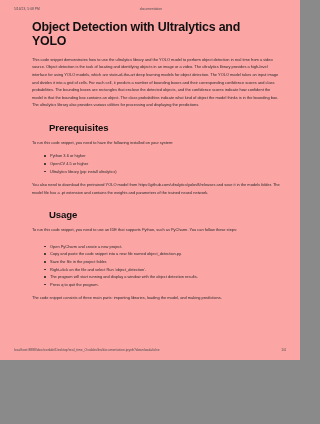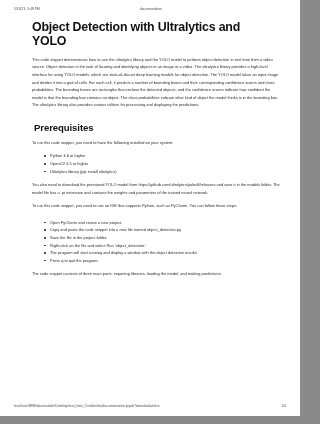--- a/index.html
+++ b/index.html
@@ -3,22 +3,22 @@
 <meta charset="utf-8">
 <style>
   html, body {
     margin: 0;
     padding: 0;
     background: #8a8a8a;
   }
   .page {
     position: relative;
     width: 300px;
-    height: 416px;
-    background: #ffffff;
+    height: 360px;
+    background: #fca5a5;
     overflow: hidden;
     font-family: "Liberation Sans", sans-serif;
     color: #1a1a1a;
     box-sizing: border-box;
   }
 
   
   .print-header,
   .print-footer {
     position: absolute;
@@ -61,21 +61,21 @@
     margin: 0 0 7px 0;
     color: #111111;
     max-width: 212px;
   }
 
   h2.section {
     font-size: 9.6px;
     font-weight: bold;
     letter-spacing: -0.1px;
     color: #111111;
-    margin: 13px 0 6px 2px;
+    margin: 13px 0 6px 17px;
   }
 
   p.body {
     font-size: 3.95px;
     line-height: 1.92;
     margin: 0 0 6px 0;
     color: #2b2b2b;
     text-align: left;
     max-width: 248px;
   }
@@ -124,20 +124,21 @@
 
     <h2 class="section">Prerequisites</h2>
     <p class="body">To run this code snippet, you need to have the following installed on your system:</p>
     <ul class="bullets">
       <li>Python 3.6 or higher</li>
       <li>OpenCV 4.5 or higher</li>
       <li>Ultralytics library (pip install ultralytics)</li>
     </ul>
     <p class="body">You also need to download the pretrained YOLO model from https://github.com/ultralytics/yolov8/releases and save it in the models folder. The model file has a .pt extension and contains the weights and parameters of the trained neural network.</p>
 
+    <h2 class="section">Usage</h2>
     <p class="body">To run this code snippet, you need to use an IDE that supports Python, such as PyCharm. You can follow these steps:</p>
     <div class="spacer-sm"></div>
     <ul class="bullets">
       <li>Open PyCharm and create a new project.</li>
       <li>Copy and paste the code snippet into a new file named object_detection.py.</li>
       <li>Save the file in the project folder.</li>
       <li>Right-click on the file and select Run 'object_detection'.</li>
       <li>The program will start running and display a window with the object detection results.</li>
       <li>Press q to quit the program.</li>
     </ul>

